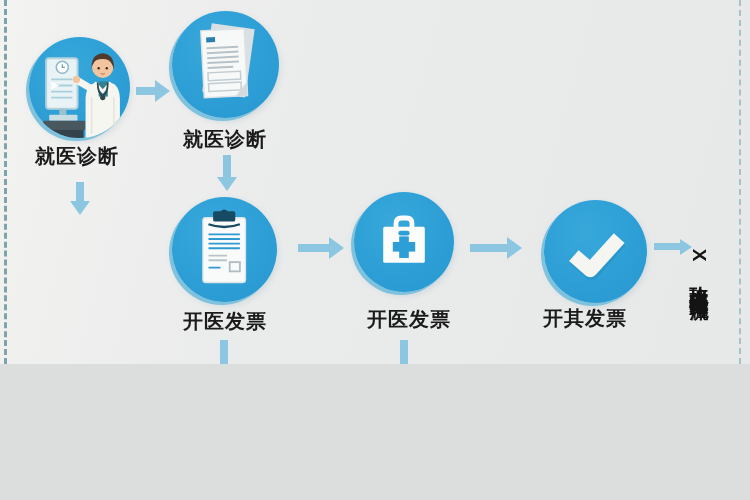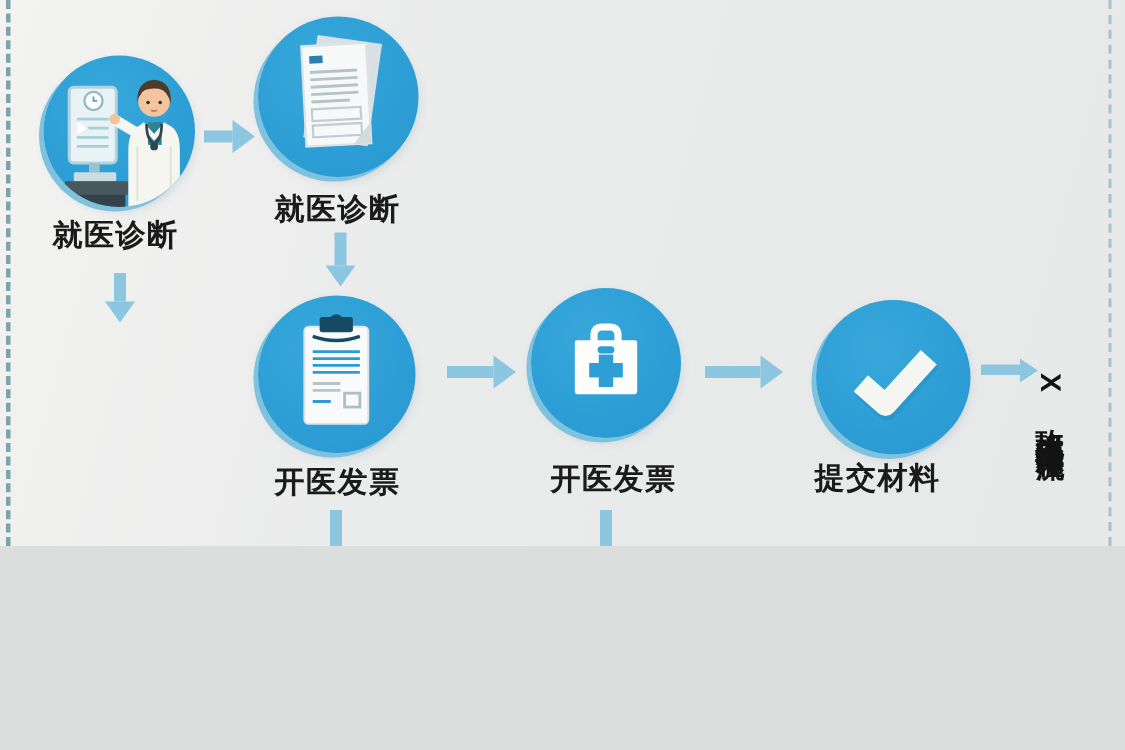--- a/index.html
+++ b/index.html
@@ -172,21 +172,21 @@
     <div class="bar"></div>
       <div class="head"></div>
   </div>
 
   <div class="node" style="left:544px;top:200px;width:103px;height:103px">
     <svg viewBox="0 0 100 100" style="width:100%;height:100%">
       <polyline points="29,54 45,68 73,37" fill="none" stroke="#1d86ba" stroke-width="14" stroke-linejoin="round" opacity="0.35" transform="translate(1,3)"></polyline>
       <polyline points="29,54 45,68 73,37" fill="none" stroke="#f5f5f1" stroke-width="14" stroke-linejoin="round"></polyline>
     </svg>
   </div>
-  <div class="label" style="left:515px;top:305px">提交材料</div>
+  <div class="label" style="left:515px;top:305px">开其发票</div>
 
   <div class="arrow arrow-right arrow-sm" style="left:654px;top:238px;width:38px;height:17px">
     <div class="bar"></div>
       <div class="head"></div>
   </div>
 
   <div class="title-glyph">X</div>
   <div class="vertical-title">玫瑰痤疮医报销流程</div>
 
   <div class="arrow arrow-down" style="left:214px;top:340px;width:20px;height:38px">

